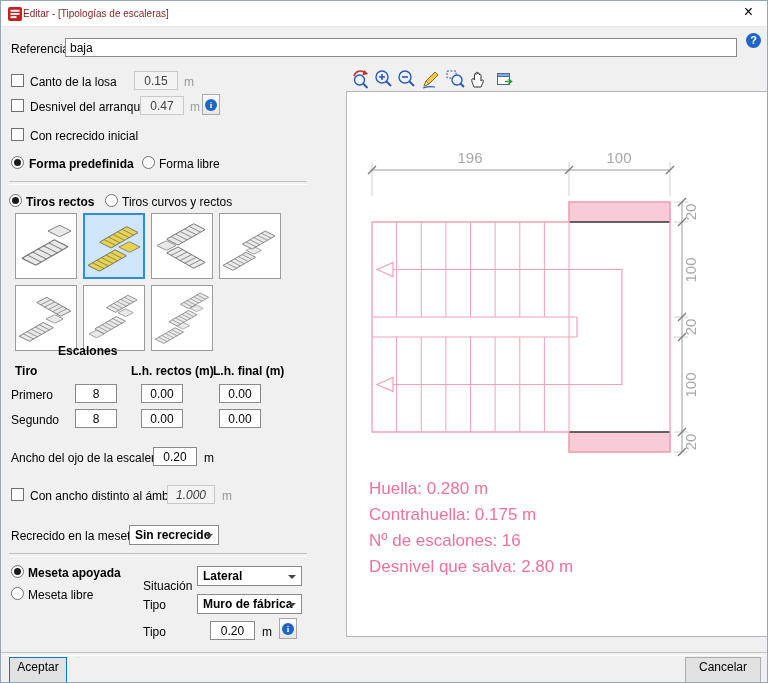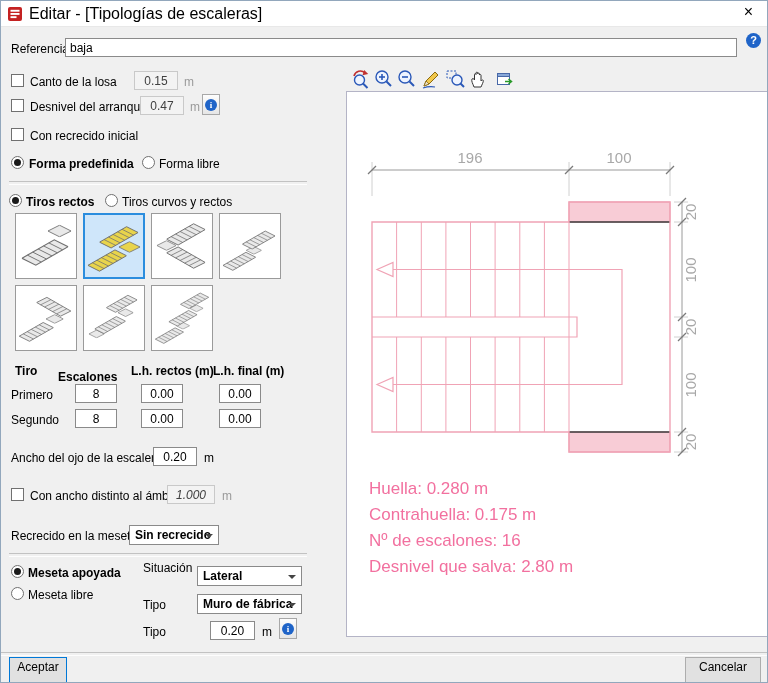--- a/index.html
+++ b/index.html
@@ -1,20 +1,20 @@
 <!DOCTYPE html>
 <html><head>
 <meta charset="utf-8">
 <style>
   html,body{margin:0;padding:0;}
   body{background:#d4d4d4; font-family:"Liberation Sans", sans-serif;}
   #app{position:relative; width:768px; height:683px; background:#f0f0f0; border:1px solid #92a7bc; box-sizing:border-box; overflow:hidden; font-size:12px; color:#000;}
   .titlebar{position:absolute; left:0; top:0; width:100%; height:25px; background:#ffffff; display:flex; align-items:center; border-bottom:1px solid #e8e8e8;}
   .appicon{margin-left:6px; width:16px; height:16px;}
-  .title{margin-left:6px; font-size:16px; color:#000000;}
+  .title{font-size:10px; color:#7f1d1d;}
   .closebtn{position:absolute; right:14px; top:2px; font-size:16px; color:#000; cursor:default;}
   .helpbtn{position:absolute; left:745px; top:32px; width:15px; height:15px; border-radius:50%; background:#1f64c8; color:#fff; font-weight:bold; font-size:11px; text-align:center; line-height:15px;}
   .lbl{position:absolute; white-space:nowrap; line-height:14px;}
   .b{font-weight:bold;}
   .chk{position:absolute; width:13px; height:13px; background:#fff; border:1px solid #707070; box-sizing:border-box;}
   .rad{position:absolute; width:13px; height:13px; background:#fff; border:1px solid #707070; border-radius:50%; box-sizing:border-box;}
   .rad.on::after{content:""; position:absolute; left:2px; top:2px; width:7px; height:7px; border-radius:50%; background:#1a1a1a;}
   .inp{position:absolute; height:19px; border:1px solid #8a8a8a; background:#fff; box-sizing:border-box; font:12px "Liberation Sans",sans-serif; text-align:center; padding:0 2px; color:#000;}
   .inp.left{text-align:left; padding-left:4px;}
   .inp.dis{background:#f3f3f3; border-color:#c9c9c9; color:#404040;}
@@ -147,21 +147,21 @@
     <svg width="56" height="58" viewBox="0 0 56 60">
         <use href="#flight" x="0" y="38" width="30" height="19"></use>
         <use href="#pad" x="22" y="34" width="14" height="8"></use>
         <use href="#flight" x="14" y="20" width="30" height="19"></use>
         <use href="#pad" x="36" y="16" width="14" height="8"></use>
         <use href="#flight" x="26" y="2" width="30" height="19"></use>
       </svg>
   </div>
 
   <span class="lbl b" style="left:14px;top:363px">Tiro</span>
-  <span class="lbl b" style="left:57px;top:369px">Escalones</span>
+  <span class="lbl b" style="left:57px;top:343px">Escalones</span>
   <span class="lbl b" style="left:130px;top:363px">L.h. rectos (m)</span>
   <span class="lbl b" style="left:212px;top:363px">L.h. final (m)</span>
 
   <span class="lbl" style="left:10px;top:387px">Primero</span>
   <input class="inp" style="left: 74px; top: 383px; width: 42px;" value="8">
   <input class="inp" style="left: 140px; top: 383px; width: 42px;" value="0.00">
   <input class="inp" style="left: 218px; top: 383px; width: 42px;" value="0.00">
 
   <span class="lbl" style="left:10px;top:412px">Segundo</span>
   <input class="inp" style="left: 74px; top: 408px; width: 42px;" value="8">
@@ -180,21 +180,21 @@
   <span class="lbl" style="left:10px;top:528px">Recrecido en la meseta</span>
   <div class="combo" style="left:128px;top:524px;width:90px"><span>Sin recrecido</span></div>
 
   <div class="sep" style="left:8px;top:552px;width:298px"></div>
 
   <span class="rad on" style="left:10px;top:564px"></span>
   <span class="lbl b" style="left:27px;top:565px">Meseta apoyada</span>
   <span class="rad" style="left:10px;top:586px"></span>
   <span class="lbl" style="left:27px;top:587px">Meseta libre</span>
 
-  <span class="lbl" style="left:142px;top:560px">Situación</span>
+  <span class="lbl" style="left:142px;top:578px">Situación</span>
   <div class="combo" style="left:196px;top:565px;width:105px"><span>Lateral</span></div>
 
   <span class="lbl" style="left:142px;top:597px">Tipo</span>
   <div class="combo" style="left:196px;top:593px;width:105px"><span>Muro de fábrica</span></div>
 
   <span class="lbl" style="left:142px;top:624px">Tipo</span>
   <input class="inp" style="left: 209px; top: 620px; width: 45px;" value="0.20">
   <span class="unit" style="left:261px;top:624px">m</span>
   <span class="infobtn" style="left:278px;top:617px"><span class="i">i</span></span>
 

